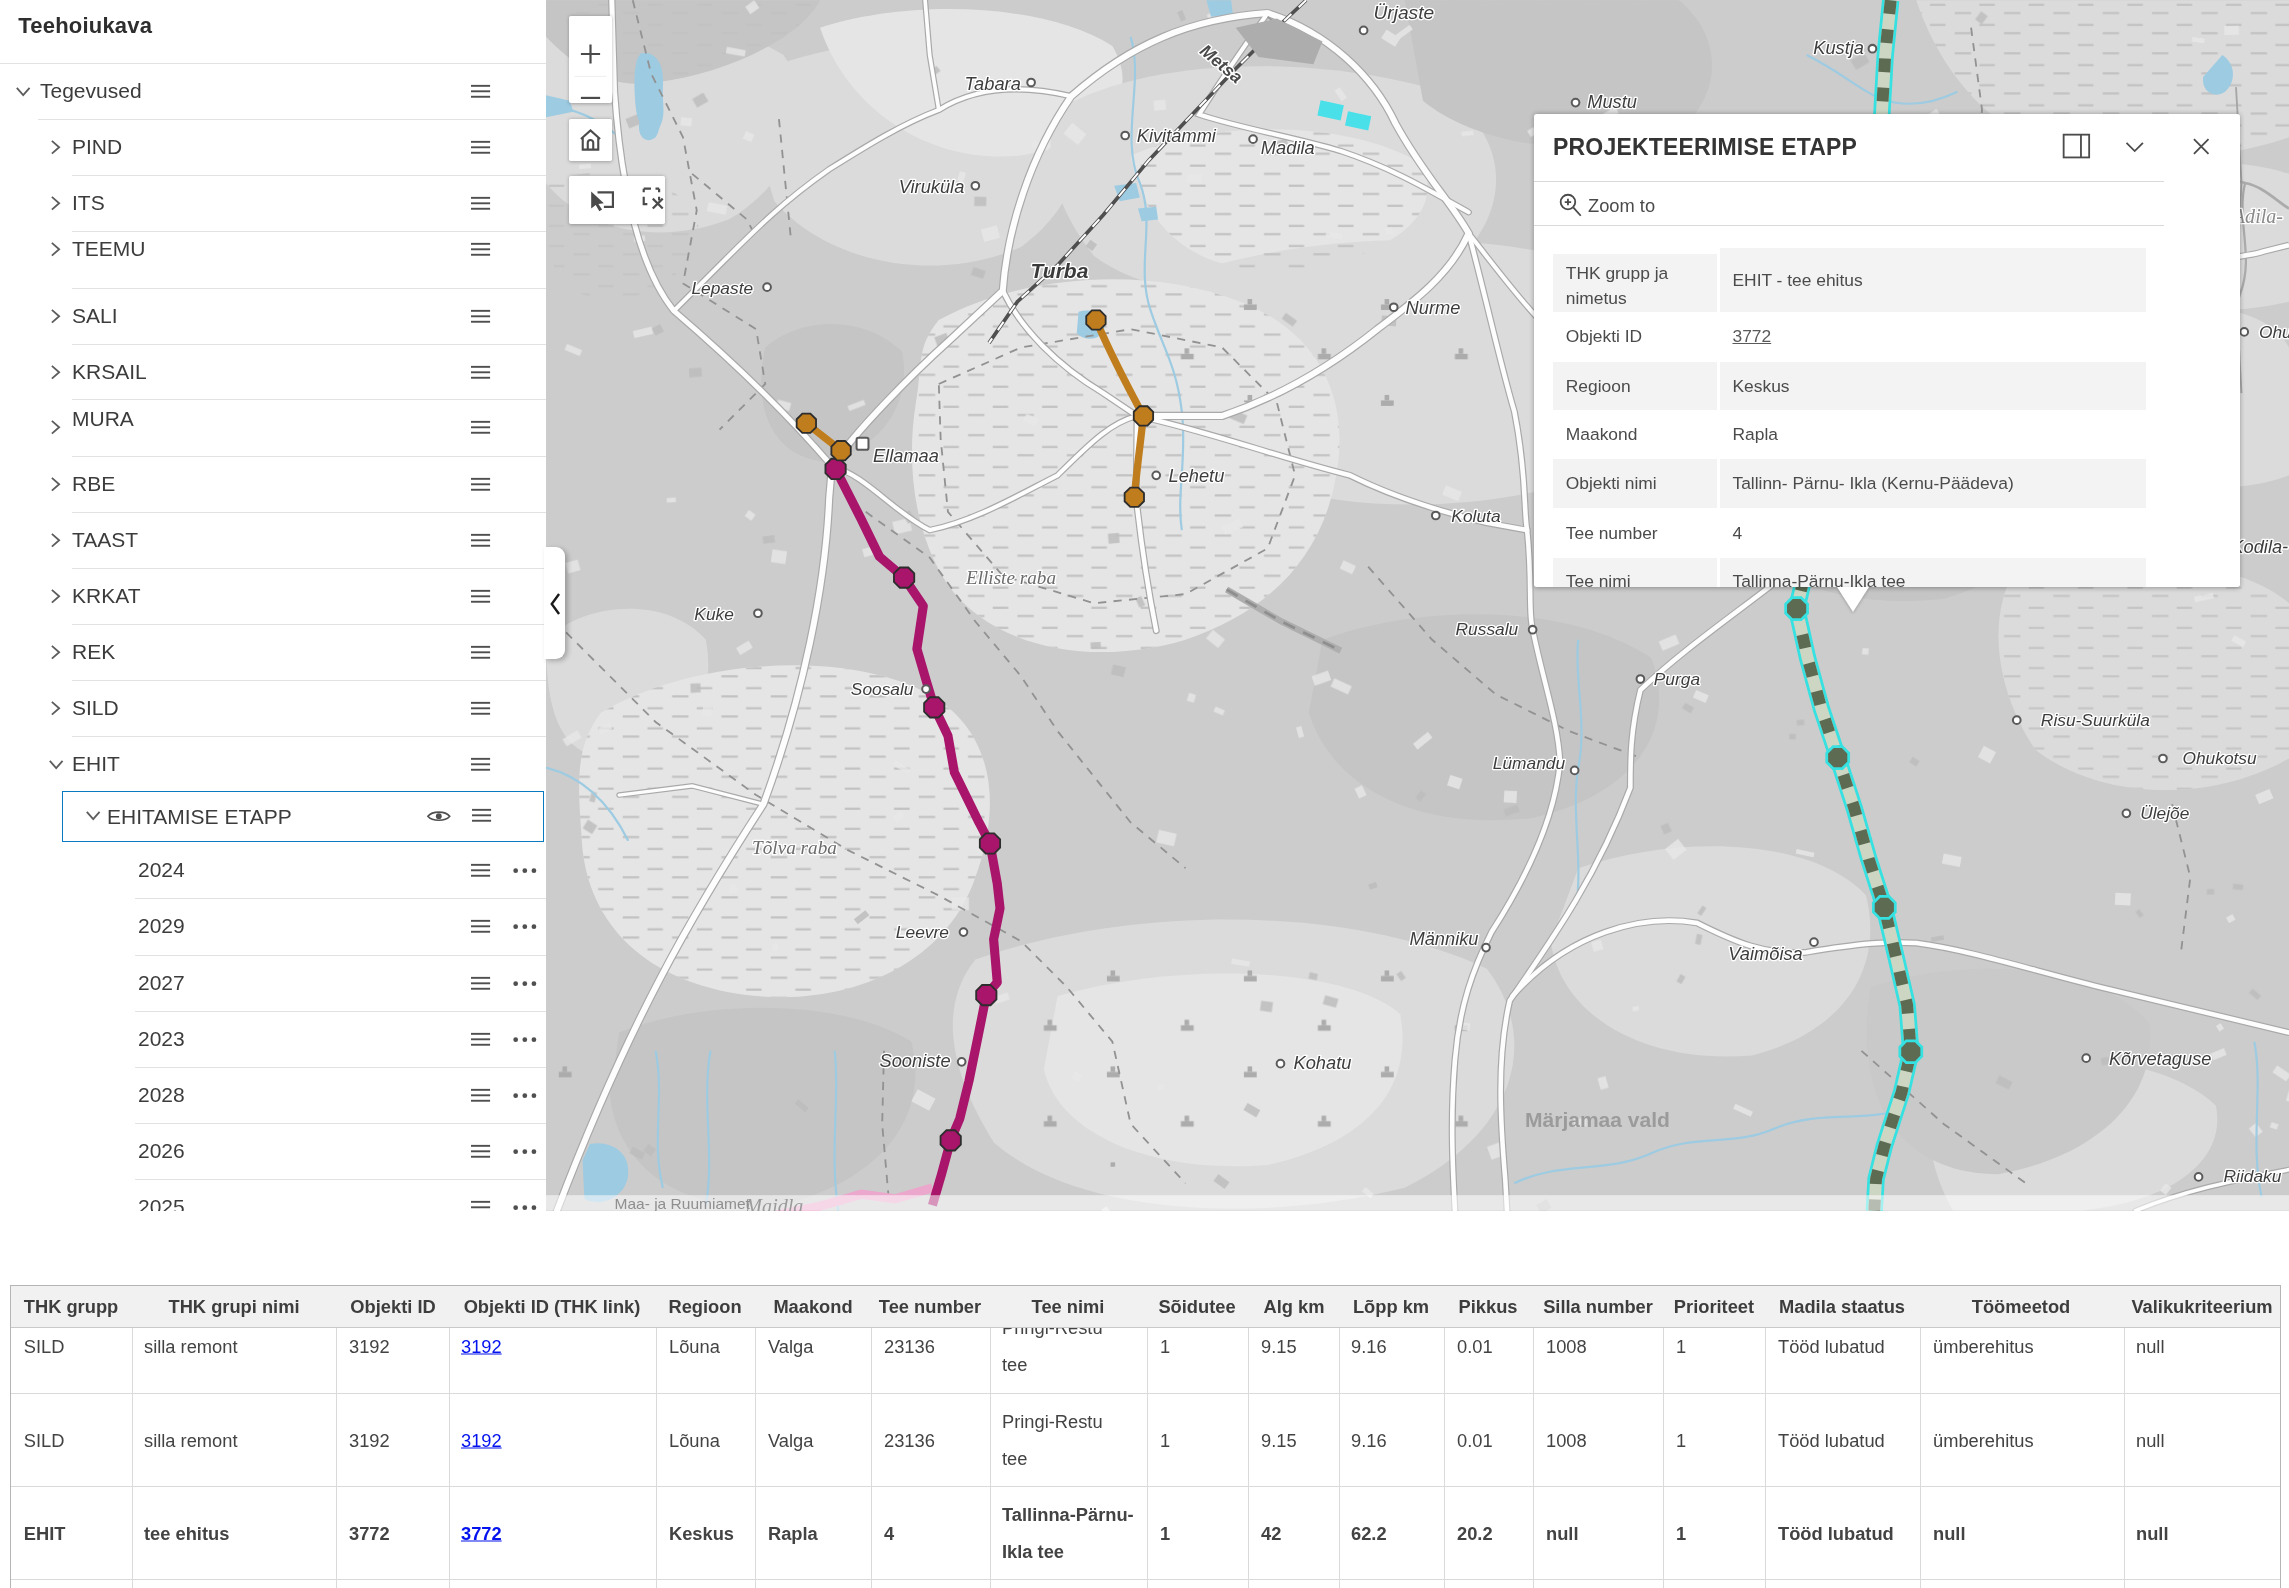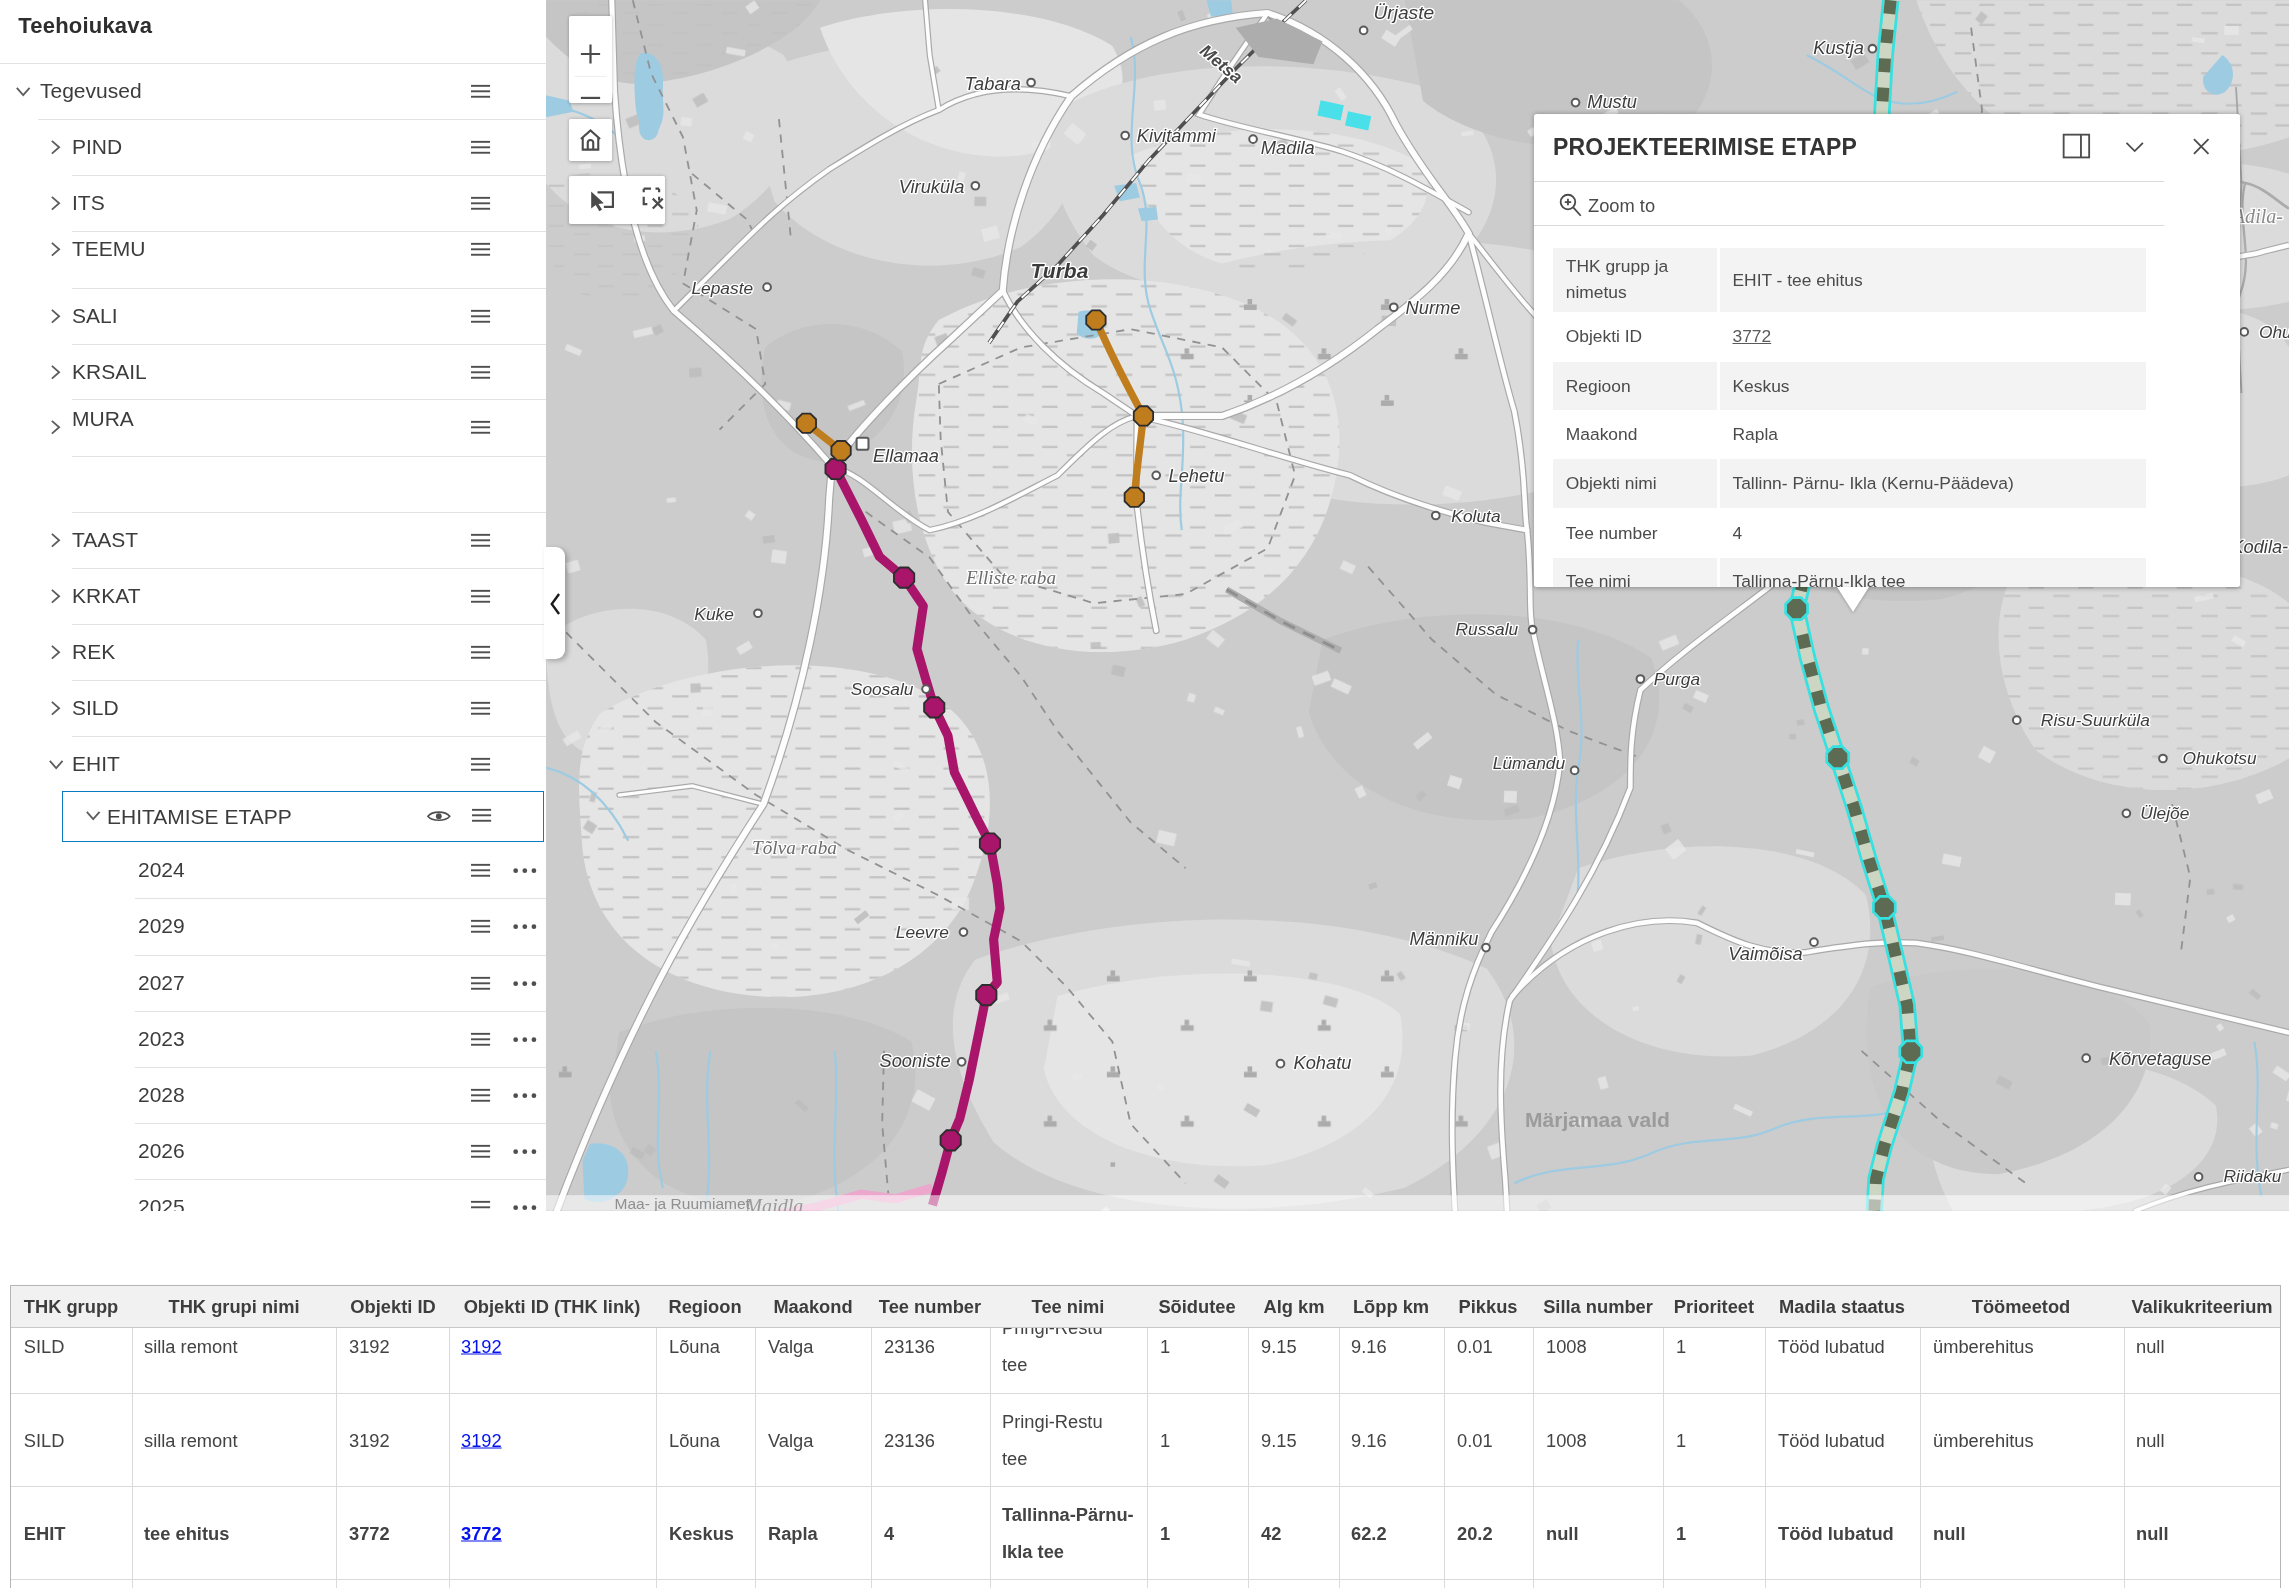--- a/index.html
+++ b/index.html
@@ -506,21 +506,21 @@
   <svg style="position:absolute;left:23px;top:78px" width="27.4" height="27.4" viewBox="0 0 30 30">
     <g stroke="#4b4b4b" stroke-width="2" fill="none">
       <circle cx="12" cy="11" r="8"></circle>
       <line x1="18" y1="17" x2="26" y2="26"></line>
       <path d="M8.5,11 h7 M12,7.5 v7"></path>
     </g>
   </svg>
   <div class="ptxt" style="position:absolute;left:54px;top:81px;font-size:18.3px;color:#4a4a4a;">Zoom to</div>
   <div class="hr" style="left:0;top:111px;width:630px;background:#d9d9d9"></div>
 
-  <div class="prow" style="top:134px;height:64px;">
+  <div class="prow" style="top:134px;height:64px;align-items:flex-end;">
     <div class="pl gray ptxt" style="padding-top:6.4px;line-height:25.6px;">THK grupp ja nimetus</div>
     <div class="pv gray ptxt" style="line-height:64px;">EHIT - tee ehitus</div>
   </div>
   <div class="prow" style="top:198px;height:49px;">
     <div class="pl ptxt" style="line-height:49px;">Objekti ID</div>
     <div class="pv ptxt" style="line-height:49px;"><a class="lk" style="color:#5a5a5a;text-decoration:underline;" href="#">3772</a></div>
   </div>
   <div class="prow" style="top:248px;height:48px;">
     <div class="pl gray ptxt" style="line-height:48px;">Regioon</div>
     <div class="pv gray ptxt" style="line-height:48px;">Keskus</div>
@@ -623,20 +623,33 @@
           <line x1="0" y1="8" x2="21" y2="8"></line>
           <line x1="0" y1="14" x2="21" y2="14"></line>
         </g>
       </svg>
     </div>
     <div class="lrow" style="top:399px;height:40px;">
       <svg class="icon" style="left:50px;top:20px;transform:none" width="11" height="16.4" viewBox="0 0 12 18">
         <path d="M2,2 l8,7 l-8,7" stroke="#5d5d5d" stroke-width="2" fill="none"></path>
       </svg>
       <span class="lbl" style="left:72px;">MURA</span>
+      <svg class="icon" style="left:471px;top:21px;transform:none" width="20" height="14.6" viewBox="0 0 22 16">
+        <g stroke="#4f4f4f" stroke-width="2.1">
+          <line x1="0" y1="2" x2="21" y2="2"></line>
+          <line x1="0" y1="8" x2="21" y2="8"></line>
+          <line x1="0" y1="14" x2="21" y2="14"></line>
+        </g>
+      </svg>
+    </div>
+    <div class="lrow" style="top:456px;height:56px;">
+      <svg class="icon" style="left:50px;top:20px;transform:none" width="11" height="16.4" viewBox="0 0 12 18">
+        <path d="M2,2 l8,7 l-8,7" stroke="#5d5d5d" stroke-width="2" fill="none"></path>
+      </svg>
+      <span class="lbl" style="left:72px;">RBE</span>
       <svg class="icon" style="left:471px;top:21px;transform:none" width="20" height="14.6" viewBox="0 0 22 16">
         <g stroke="#4f4f4f" stroke-width="2.1">
           <line x1="0" y1="2" x2="21" y2="2"></line>
           <line x1="0" y1="8" x2="21" y2="8"></line>
           <line x1="0" y1="14" x2="21" y2="14"></line>
         </g>
       </svg>
     </div>
     <div class="lrow" style="top:512px;height:56px;">
       <svg class="icon" style="left:50px;top:20px;transform:none" width="11" height="16.4" viewBox="0 0 12 18">

